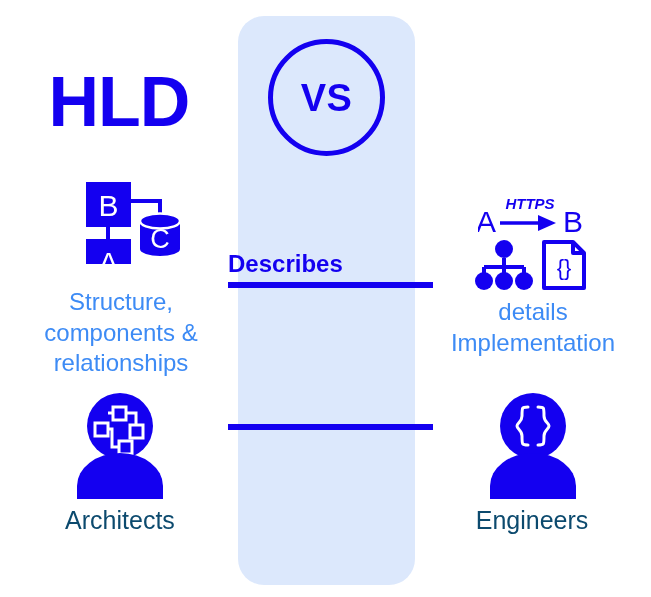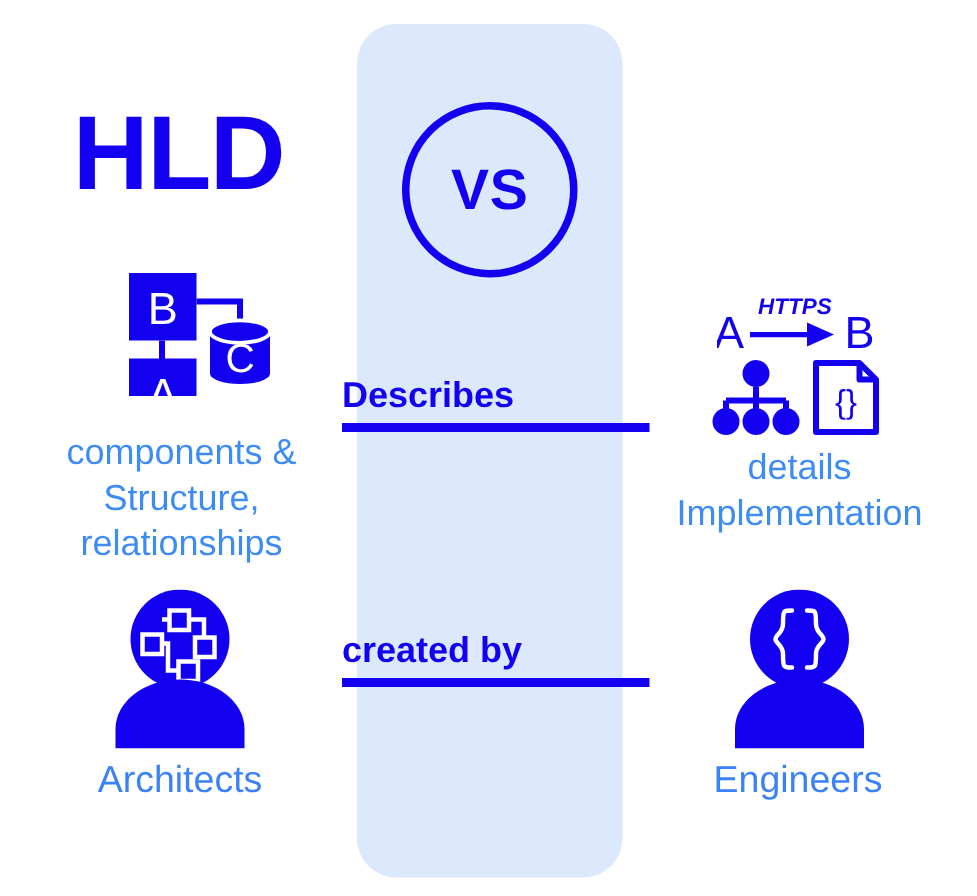--- a/index.html
+++ b/index.html
@@ -24,21 +24,21 @@
     width: 177px;
     height: 569px;
     background: #dce8fc;
     border-radius: 26px;
   }
 
   
   #vs-badge {
     position: absolute;
     left: 268px;
-    top: 68px;
+    top: 39px;
     width: 117px;
     height: 117px;
     border: 5px solid #1400f0;
     border-radius: 50%;
     box-sizing: border-box;
     display: flex;
     align-items: center;
     justify-content: center;
   }
   #vs-badge .vs-text {
@@ -77,21 +77,21 @@
     font-size: 24px;
     line-height: 1.28;
   }
   #hld-desc { left: 12px; top: 287px; width: 218px; }
   #lld-desc { left: 424px; top: 297px; width: 218px; }
 
   
   .role-label {
     position: absolute;
     text-align: center;
-    color: #3b82f6;
+    color: #0c4a6e;
     font-size: 25px;
     line-height: 1.2;
   }
   #hld-role { left: 20px; top: 505px; width: 200px; }
   #lld-role { left: 432px; top: 505px; width: 200px; }
 
   
   .cmp-row {
     position: absolute;
     width: 205px;
@@ -179,37 +179,36 @@
     </g>
     <g>
       <path d="M70 2 H99 L110 13 V48 H70 Z" fill="none" stroke="#1400f0" stroke-width="4" stroke-linejoin="round"></path>
       <path d="M99 2 V13 H110" fill="none" stroke="#1400f0" stroke-width="4" stroke-linejoin="round"></path>
       <text x="90" y="35" text-anchor="middle" font-family="Liberation Sans, sans-serif" font-size="22" fill="#1400f0">{}</text>
     </g>
   </svg>
 </div>
 
 <div class="desc" id="hld-desc">
+  <div>Structure,</div>
   <div>components &amp;</div>
-  <div>Structure,</div>
   <div>relationships</div>
 </div>
 
 <div class="desc" id="lld-desc">
   <div>details</div>
   <div>Implementation</div>
 </div>
 
 <div class="cmp-row" id="cmp-describes">
   <div class="cmp-label">Describes</div>
   <div class="cmp-rule"></div>
 </div>
 
 <div class="cmp-row" id="cmp-created-by">
-  <div class="cmp-label">created by</div>
   <div class="cmp-rule"></div>
 </div>
 
 <div class="icon-block" id="hld-person-icon">
   <svg width="90" height="106" viewBox="0 0 90 106">
     <circle cx="45" cy="33" r="33" fill="#1400f0"></circle>
     <g fill="none" stroke="#ffffff" stroke-width="3">
       <rect x="38" y="14" width="13" height="13"></rect>
       <rect x="20" y="30" width="13" height="13"></rect>
       <rect x="55" y="32" width="13" height="13"></rect>

